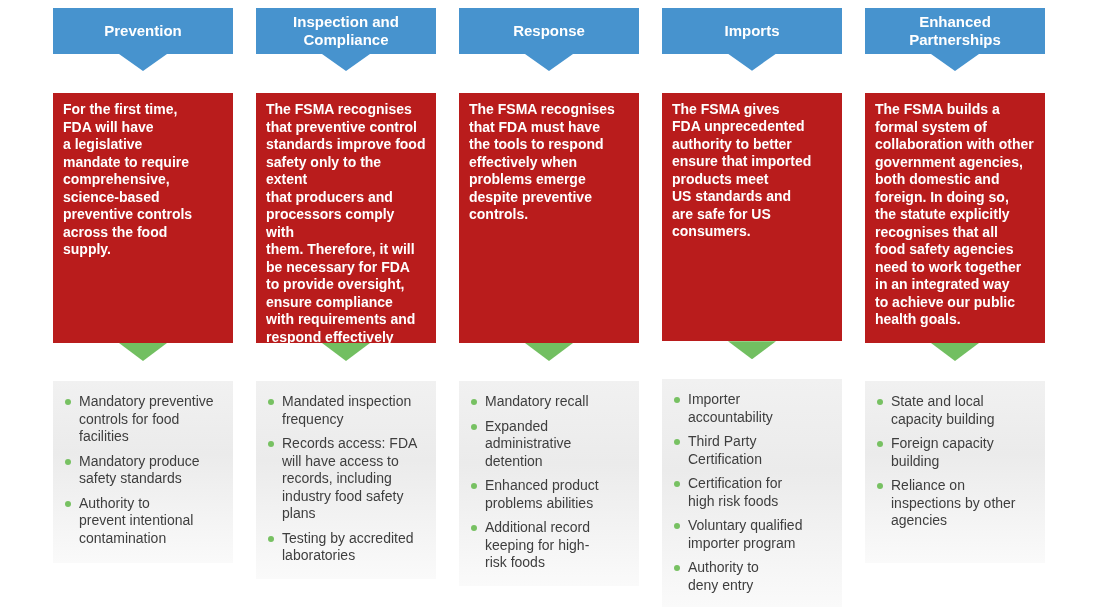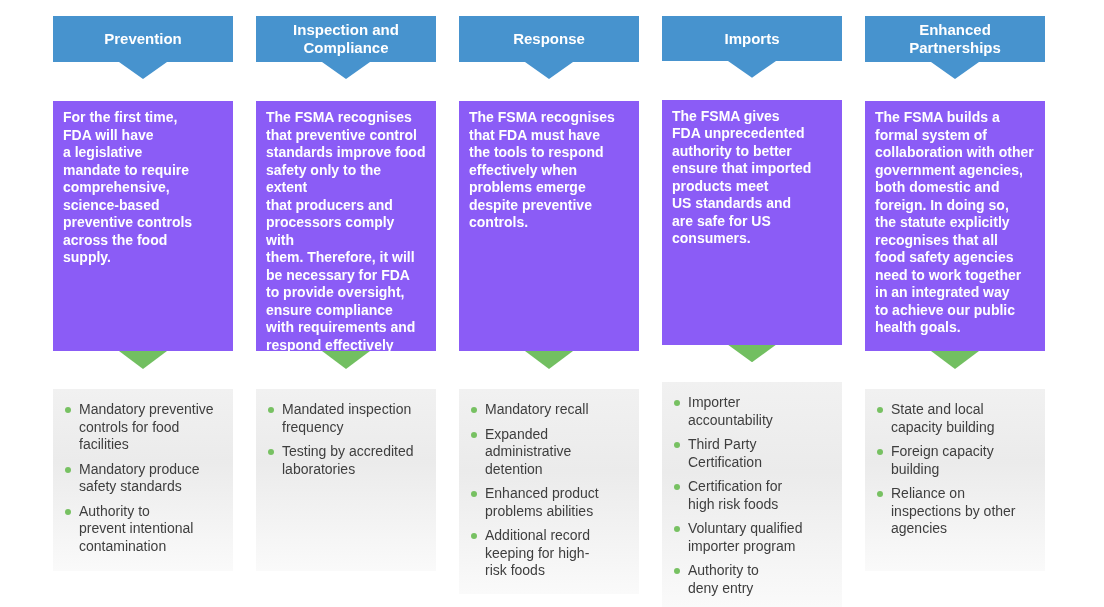--- a/index.html
+++ b/index.html
@@ -6,21 +6,21 @@
   html, body { background: #ffffff; }
   body {
     font-family: "Liberation Sans", sans-serif;
     width: 1104px;
     height: 607px;
     overflow: hidden;
   }
   .canvas {
     width: 1104px;
     height: 607px;
-    padding: 16px 59px 0 53px;
+    padding: 8px 59px 0 53px;
     display: flex;
     gap: 23px;
     background: #ffffff;
   }
   .column {
     flex: 1 1 0;
     min-width: 0;
     display: flex;
     flex-direction: column;
   }
@@ -43,21 +43,21 @@
     width: 48px;
     height: 17px;
     margin: 0 auto;
     clip-path: polygon(0 0, 100% 0, 50% 100%);
   }
   .pointer-blue { background: #4793CE; }
   .pointer-green { background: #72BF61; height: 18px; }
   .body-box {
     margin-top: 22px;
     height: 250px;
-    background: #8b5cf6;
+    background: #b91c1c;
     padding: 8px 10px;
     overflow: hidden;
   }
   .body-text {
     color: #ffffff;
     font-size: 14px;
     font-weight: 600;
     line-height: 17.5px;
     white-space: pre-line;
   }
@@ -156,20 +156,28 @@
     </div>
     <div class="pointer pointer-green"></div>
     <ul class="bullets-box">
       <li class="bullet">
         <span class="dot"></span>
         <span class="bullet-text">Mandated inspection
 frequency</span>
       </li>
       <li class="bullet">
         <span class="dot"></span>
+        <span class="bullet-text">Records access: FDA
+will have access to
+records, including
+industry food safety
+plans</span>
+      </li>
+      <li class="bullet">
+        <span class="dot"></span>
         <span class="bullet-text">Testing by accredited
 laboratories</span>
       </li>
     </ul>
   </div>
 
   <div class="column">
     <div class="header-box">
       <div class="header-label">Response</div>
     </div>

